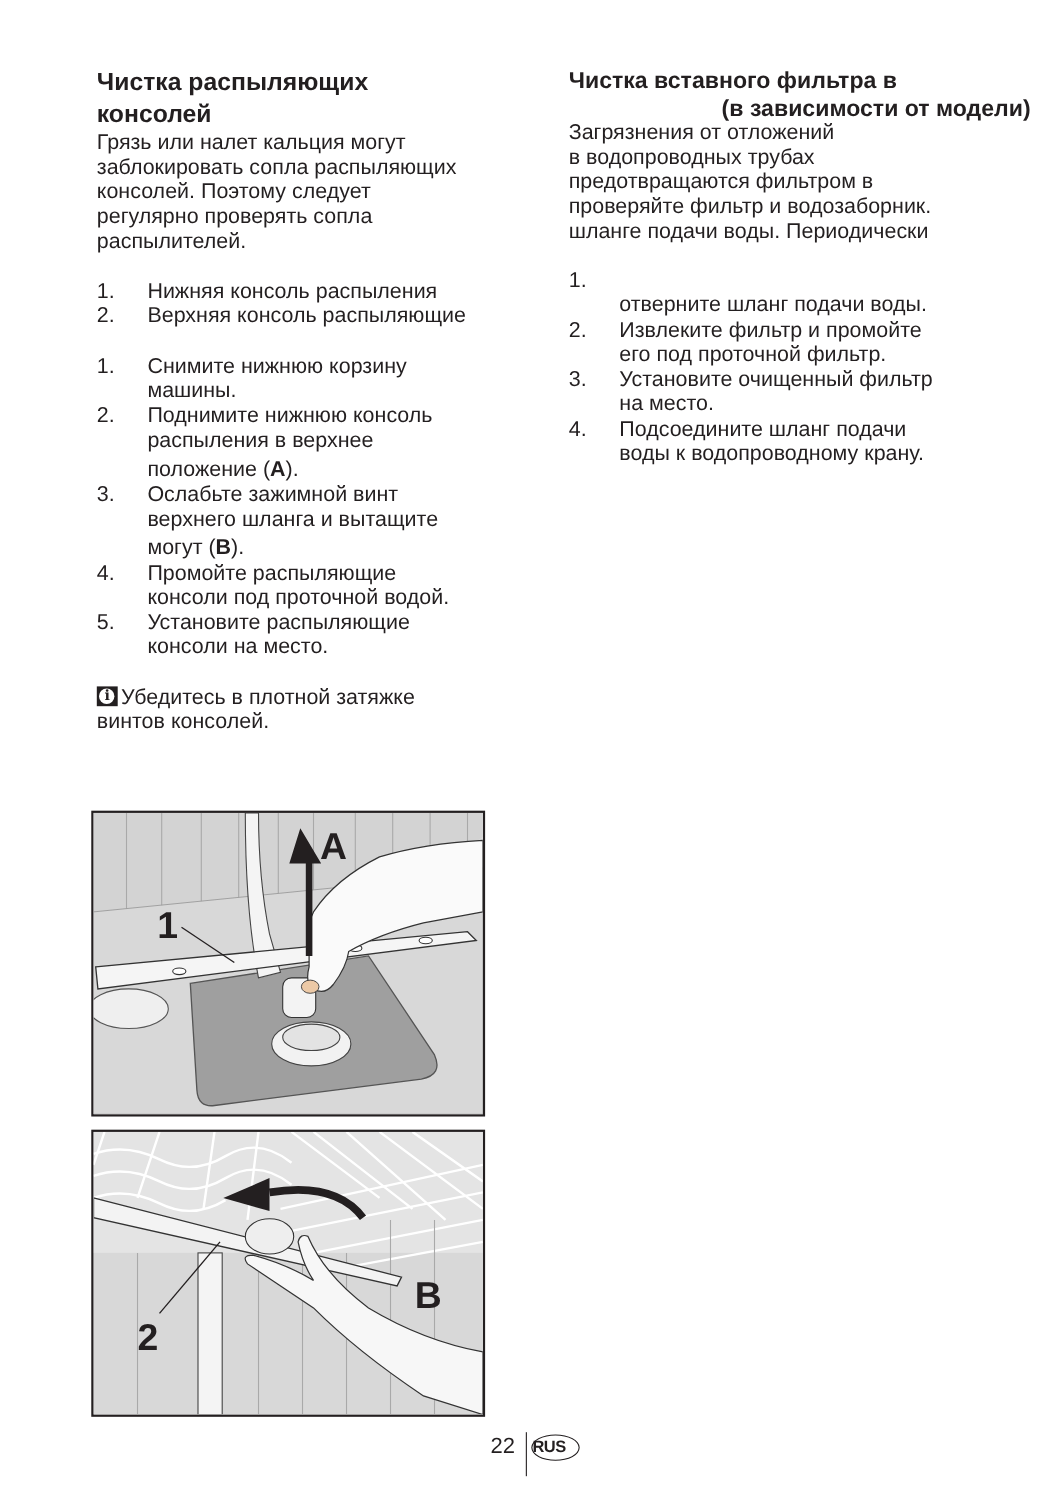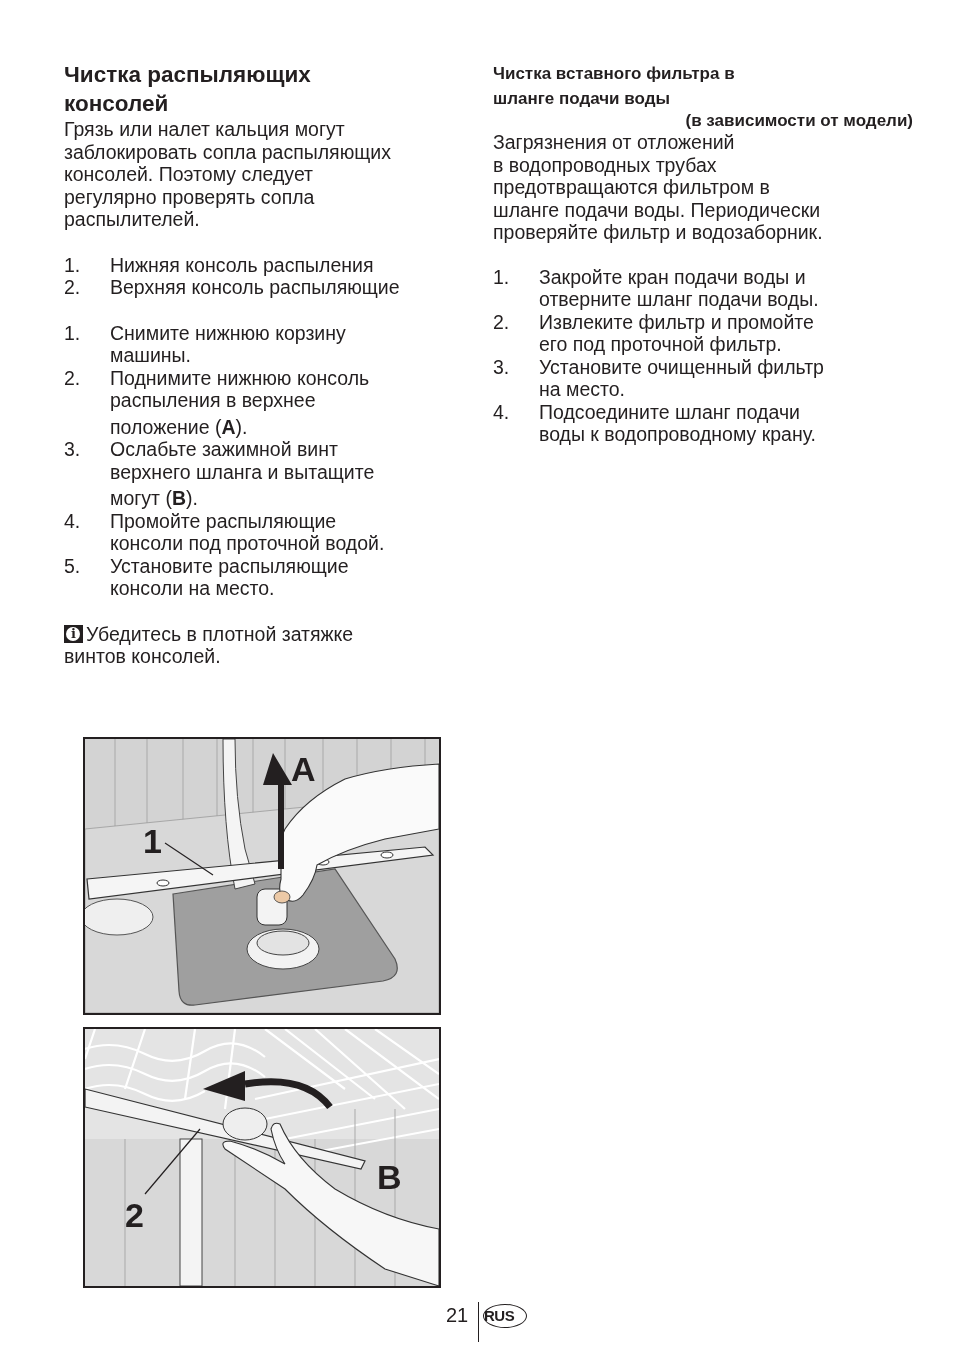--- a/index.html
+++ b/index.html
@@ -1,22 +1,22 @@
 <!DOCTYPE html>
 <html><head>
 <meta charset="utf-8">
 <style>
   html, body { margin: 0; padding: 0; background: #ffffff; }
   body { width: 954px; height: 1354px; position: relative; overflow: hidden;
          font-family: "Liberation Sans", sans-serif; color: #231f20; }
-  .col { position: absolute; }
+  .col { position: absolute; margin-left: 24px; }
   .left { left: 64px; top: 60px; width: 400px; }
   .right { left: 493px; top: 60px; width: 420px; }
   .h1 { font-size: 22.5px; font-weight: bold; line-height: 29px; margin: 0; }
-  .h2 { font-size: 17px; font-weight: bold; line-height: 25px; margin: 0; }
+  .h2 { font-size: 21px; font-weight: bold; line-height: 25px; margin: 0; }
   .h2 .l3 { line-height: 21px; display: block; text-align: right; }
   .p { font-size: 19.5px; line-height: 22.5px; margin: 0; }
   ol.lst { list-style: none; margin: 0; padding: 0; }
   ol.lst li { display: flex; font-size: 19.5px; line-height: 22.5px; }
   ol.lst li .n { width: 46px; flex: none; }
   ol.lst li .t { flex: 1; }
   .gap1 { height: 23px; }
   .gap2 { height: 22px; }
   .info { display: inline-block; width: 19px; height: 18px; background: #231f20;
           vertical-align: -2px; position: relative; margin-right: 3px; }
@@ -89,35 +89,34 @@
   <div class="gap1"></div>
   <div class="p">
     <span class="info"></span><span>Убедитесь в плотной затяжке</span><br>
     <span>винтов консолей.</span>
   </div>
 </div>
 
 <div class="col right">
   <h2 class="h2">
     <span style="display:block;line-height:28px">Чистка вставного фильтра в</span>
-    <span style="display:block;line-height:22px">шланге подачи воды</span>
     <span class="l3">(в зависимости от модели)</span>
   </h2>
   <div class="p">
     <div>Загрязнения от отложений</div>
     <div>в водопроводных трубах</div>
     <div>предотвращаются фильтром в</div>
+    <div>проверяйте фильтр и водозаборник.</div>
     <div>шланге подачи воды. Периодически</div>
-    <div>проверяйте фильтр и водозаборник.</div>
   </div>
   <div class="gap2"></div>
   <ol class="lst">
     <li>
         <span class="n">1.</span>
-        <span class="t"><span>Закройте кран подачи воды и</span><br><span>отверните шланг подачи воды.</span></span>
+        <span class="t"><br><span>отверните шланг подачи воды.</span></span>
       </li>
     <li>
         <span class="n">2.</span>
         <span class="t"><span>Извлеките фильтр и промойте</span><br><span>его под проточной фильтр.</span></span>
       </li>
     <li>
         <span class="n">3.</span>
         <span class="t"><span>Установите очищенный фильтр</span><br><span>на место.</span></span>
       </li>
     <li>
@@ -206,16 +205,16 @@
     <path d="M245,78 Q220,45 160,55" stroke="#231f20" stroke-width="7" fill="none"></path>
     <polygon points="118,60 160,42 160,72" fill="#231f20"></polygon>
 
     <line x1="60" y1="165" x2="115" y2="100" stroke="#231f20" stroke-width="1.2"></line>
     <text x="40" y="198" font-family="Liberation Sans, sans-serif" font-weight="bold" font-size="34" fill="#231f20">2</text>
     <text x="292" y="160" font-family="Liberation Sans, sans-serif" font-weight="bold" font-size="34" fill="#231f20">B</text>
   </svg>
 </div>
 
 <div class="footer">
-  <span class="pgnum">21</span>
+  <span class="pgnum">22</span>
   <span class="sep"></span>
   <span class="lang">RUS</span>
 </div>
 
 </body></html>

